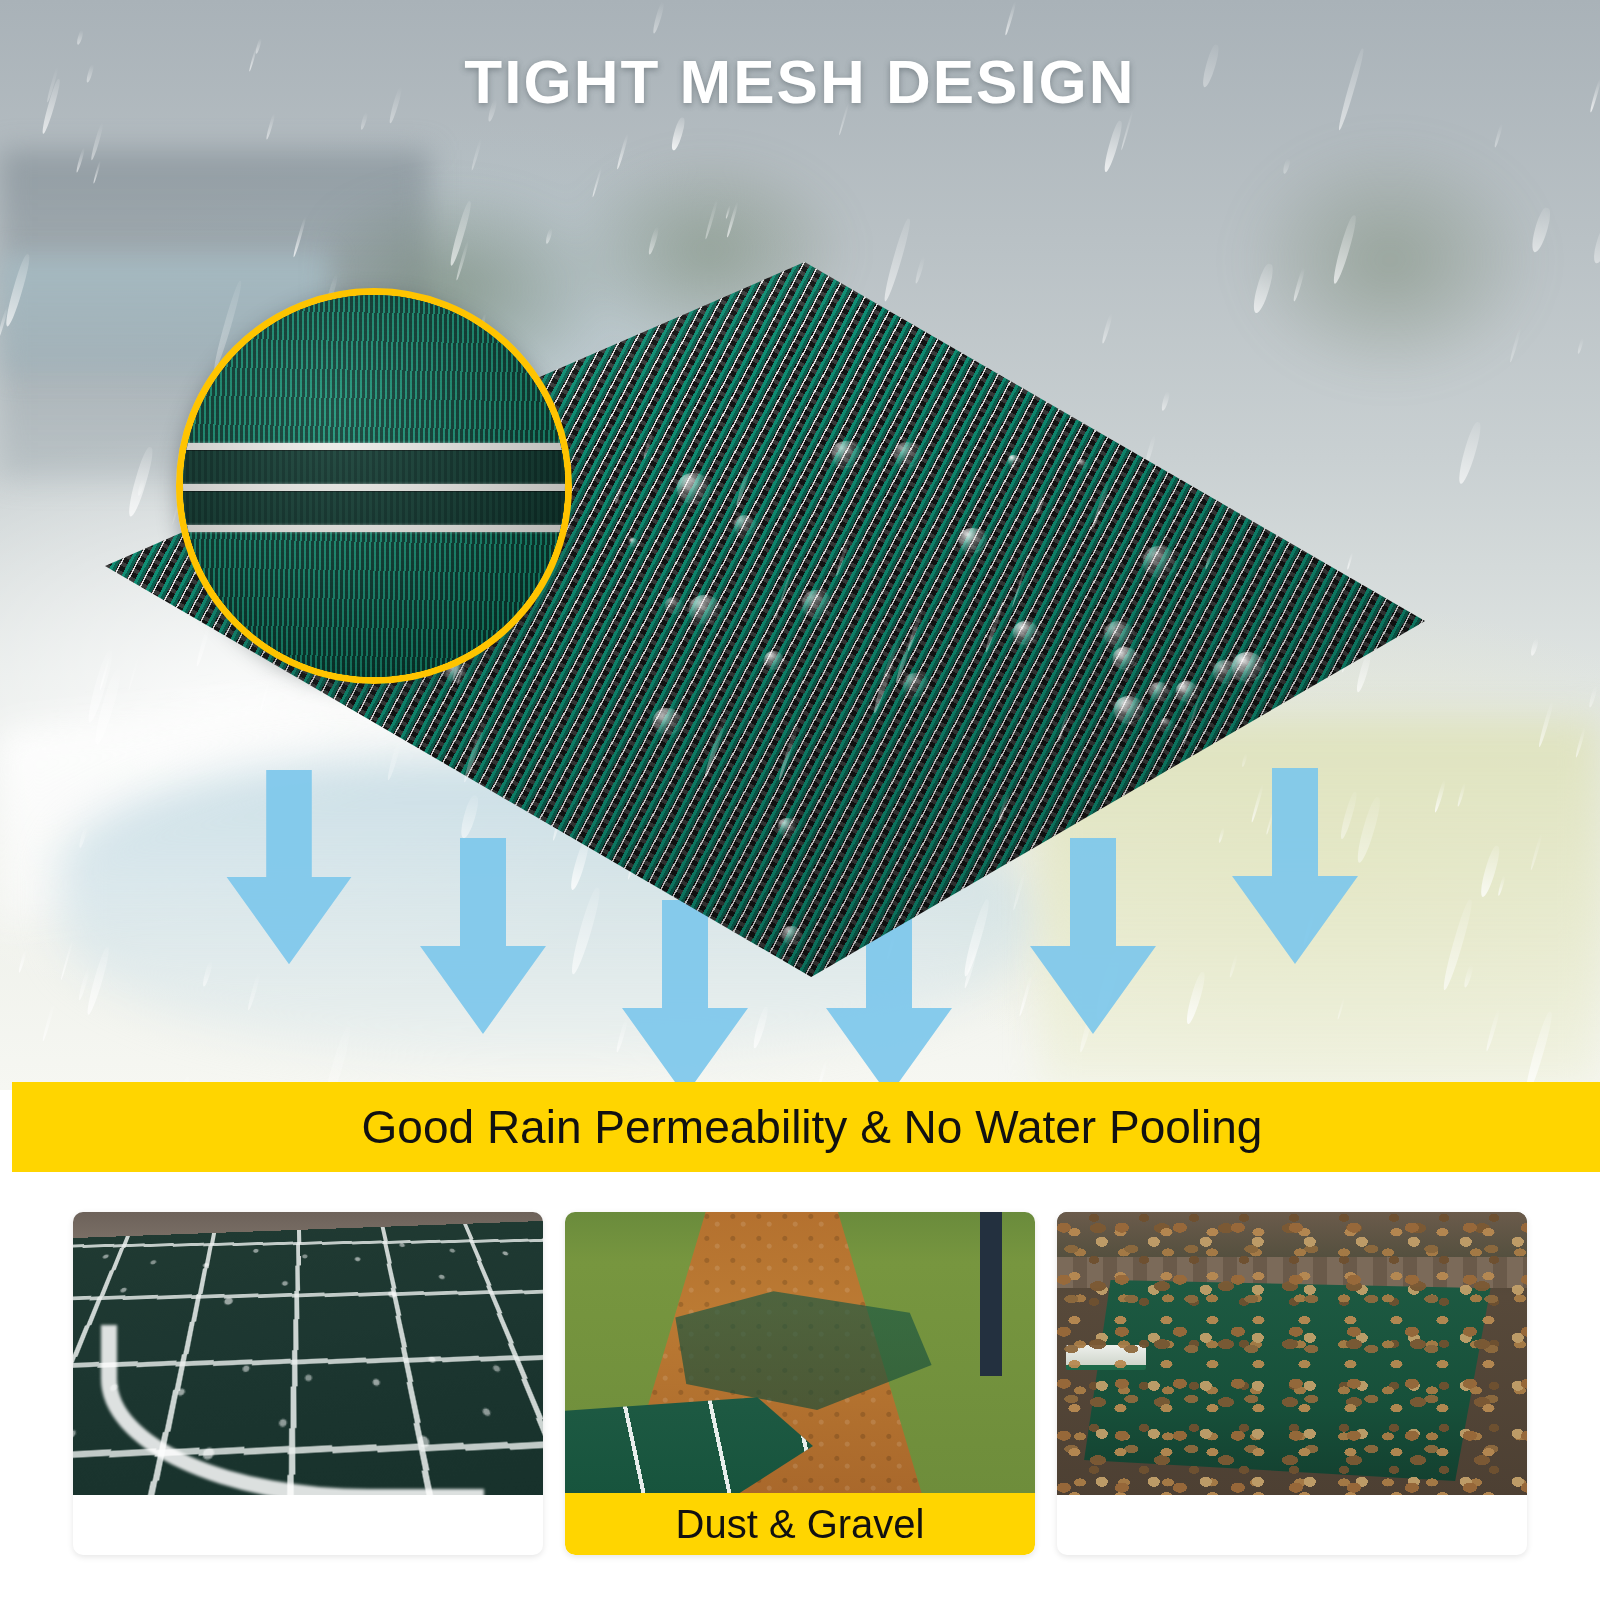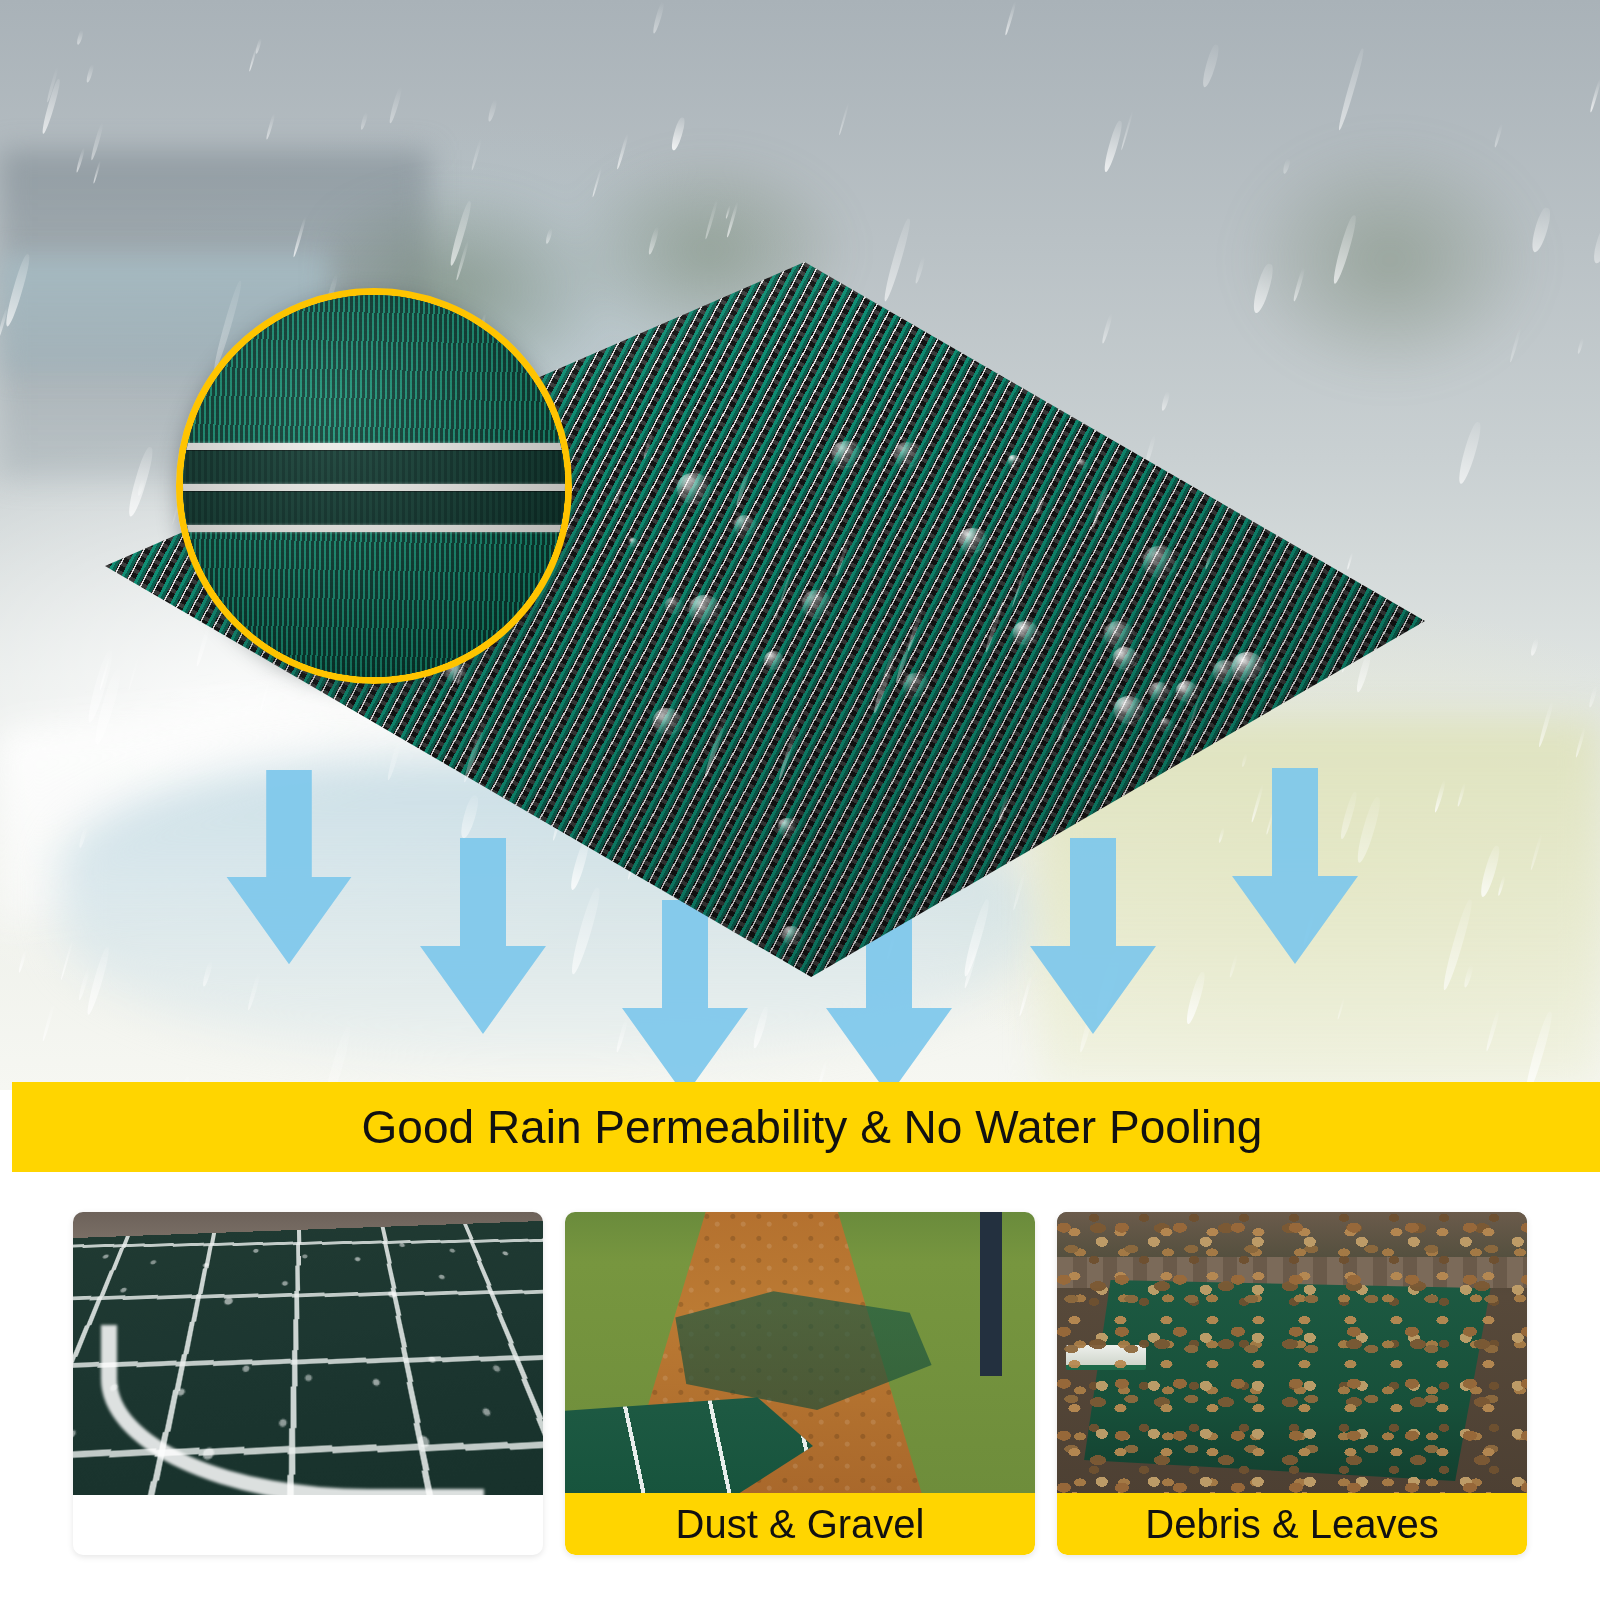--- a/index.html
+++ b/index.html
@@ -456,20 +456,21 @@
     <div class="magnifier">
       <div class="mag-fabric"></div>
       <div class="strap strap-white" style="top:148px"></div>
       <div class="strap strap-dark" style="top:155px"></div>
       <div class="strap strap-white" style="top:189px"></div>
       <div class="strap strap-dark" style="top:196px"></div>
       <div class="strap strap-white" style="top:230px"></div>
       <div class="mag-shade"></div>
     </div>
 
+    <div class="title">TIGHT MESH DESIGN</div>
   </div>
 
   <div class="wide-band">
     <span>Good Rain Permeability &amp; No Water Pooling</span>
   </div>
 
   <div class="cards">
 
     <div class="card" style="left:73px">
       <div class="photo">
@@ -503,19 +504,16 @@
     <div class="card" style="left:1057px">
       <div class="photo">
         <div class="p-debris">
           <div class="deb-house"></div>
           <div class="deb-wall"></div>
           <div class="deb-cover"></div>
           <div class="deb-step"></div>
           <div class="deb-leaves"></div>
         </div>
       </div>
-      <div class="caption">
-        <span>Debris &amp; Leaves</span>
-      </div>
     </div>
 
   </div>
 </div>
 
 </body></html>

